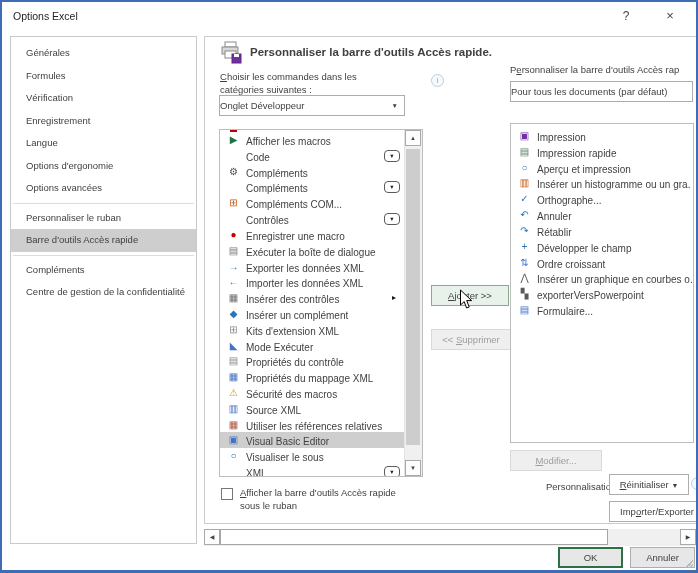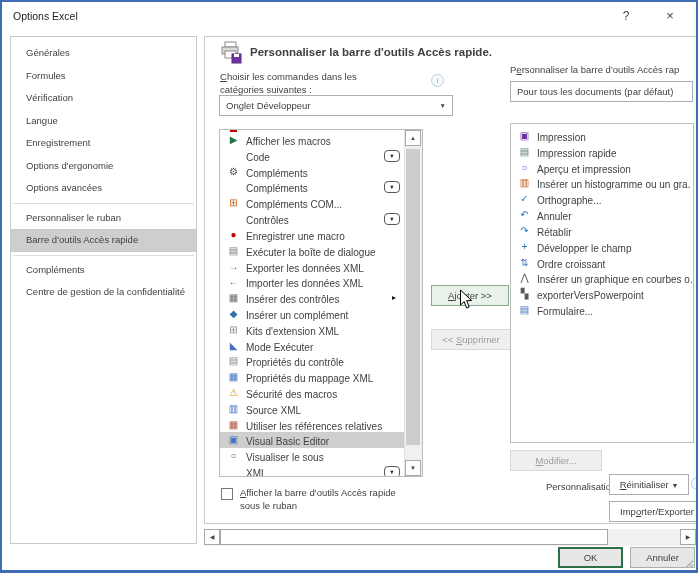--- a/index.html
+++ b/index.html
@@ -23,21 +23,21 @@
   
   .main{position:absolute;left:202px;top:34px;width:494px;height:488px;box-sizing:border-box;
         border-top:1px solid #cbcbcb;border-left:1px solid #cbcbcb;border-bottom:1px solid #cbcbcb;
         background:#fff;overflow:hidden;}
   .hdr-title{position:absolute;left:45px;top:9px;font-size:11.5px;font-weight:bold;color:#404040;white-space:nowrap;}
   .lab{position:absolute;font-size:9.5px;color:#3f3f3f;line-height:13px;white-space:nowrap;}
   .u{text-decoration:underline;}
   .info{position:absolute;width:11px;height:11px;border:1px solid #b5cfe7;border-radius:50%;
         font-size:8px;line-height:11px;text-align:center;color:#7da7cc;background:#f5fafd;}
   .combo{position:absolute;box-sizing:border-box;height:21px;border:1px solid #abadb3;background:#fff;
-         font-size:9.5px;line-height:19px;padding-left:6px;white-space:nowrap;overflow:hidden;color:#3f3f3f;}
+         font-size:9.5px;line-height:19px;white-space:nowrap;overflow:hidden;color:#3f3f3f;}
   .combo .caret{position:absolute;right:6px;top:0;font-size:6.5px;color:#444;line-height:19px;}
   
   .lb{position:absolute;box-sizing:border-box;border:1px solid #bdbdbd;background:#fff;overflow:hidden;}
   .lb-rows{position:absolute;left:0;top:0;bottom:0;overflow:hidden;padding-top:2px;}
   .row{position:relative;height:15.82px;line-height:15.8px;white-space:nowrap;overflow:hidden;}
   .row.sel{background:#cecece;}
   .ic{display:inline-block;width:15px;margin-left:6px;margin-right:5px;text-align:center;
       font-size:10px;vertical-align:top;}
   .rl{font-size:10px;color:#3f3f3f;}
   .dd{position:absolute;right:6px;top:2px;width:14px;height:10px;border:1px solid #5a5a5a;border-radius:4px;
@@ -89,25 +89,25 @@
       <div class="sb-wrap">
 
         <div class="sb-item">Formules</div>
       </div>
       <div class="sb-wrap">
 
         <div class="sb-item">Vérification</div>
       </div>
       <div class="sb-wrap">
 
+        <div class="sb-item">Enregistrement</div>
+      </div>
+      <div class="sb-wrap">
+
         <div class="sb-item">Langue</div>
-      </div>
-      <div class="sb-wrap">
-
-        <div class="sb-item">Enregistrement</div>
       </div>
       <div class="sb-wrap">
 
         <div class="sb-item">Options d'ergonomie</div>
       </div>
       <div class="sb-wrap">
 
         <div class="sb-item">Options avancées</div>
       </div>
       <div class="sb-wrap">
@@ -138,21 +138,21 @@
         <rect x="11" y="13" width="9" height="9" fill="#7030a0" stroke="#5b2683"></rect>
         <rect x="13" y="13" width="5" height="3" fill="#ffffff"></rect>
       </svg>
     </span>
     <span class="hdr-title">Personnaliser la barre d'outils Accès rapide.</span>
 
     <span class="lab" style="left:15px;top:33px;"><span class="u">C</span><span>hoisir les commandes dans les</span></span>
     <span class="lab" style="left:15px;top:46px;">catégories suivantes :</span>
     <span class="info" style="left:226px;top:37px;">i</span>
 
-    <div class="combo" style="left:14px;top:58px;width:234px;">
+    <div class="combo" style="left:14px;top:58px;width:186px;">
       <span>Onglet Développeur</span>
       <span class="caret">▼</span>
     </div>
 
     <div class="lb" style="left:14px;top:92px;width:204px;height:348px;">
       <div class="lb-rows" style="width:186px;">
         <div class="partial"></div>
 
       <div class="row">
             <span class="ic" style="color: rgb(33, 115, 70);">▶</span><span class="rl">Afficher les macros</span>

